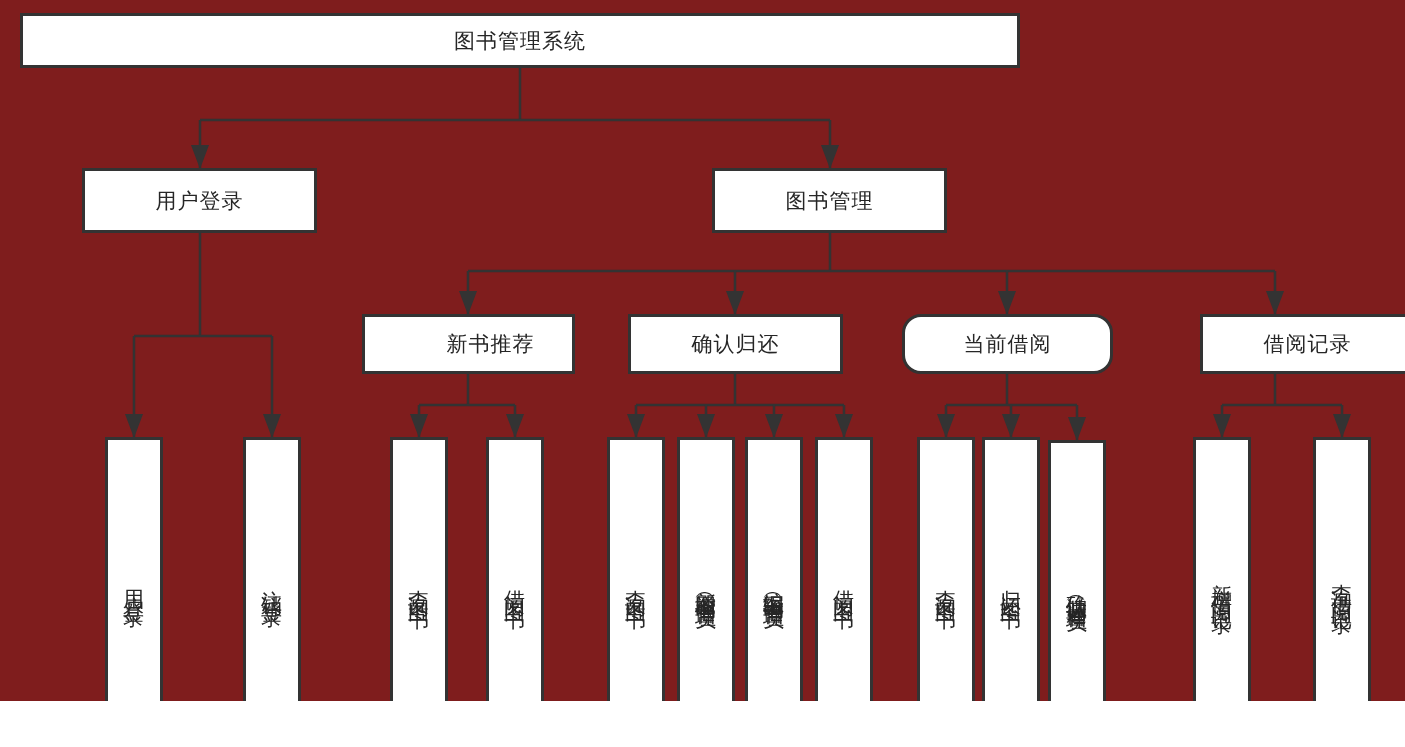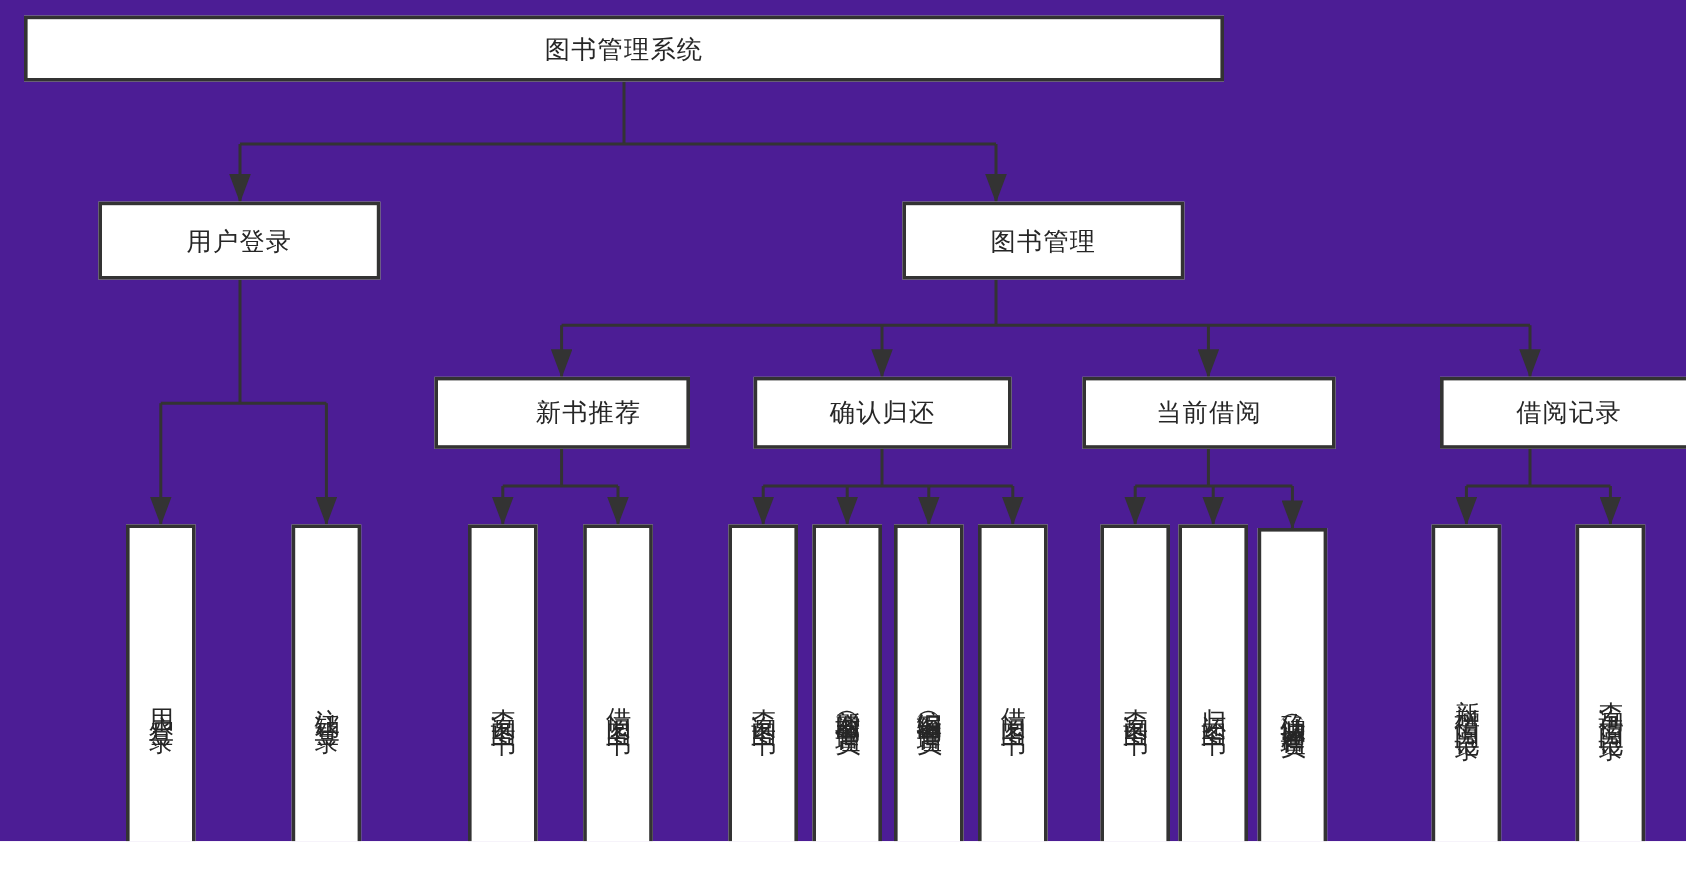--- a/index.html
+++ b/index.html
@@ -1,19 +1,19 @@
 <!DOCTYPE html>
 <html><head>
 <meta charset="utf-8">
 <style>
   html,body{margin:0;padding:0;background:#ffffff;}
   #canvas{
     position:relative;
     width:1405px;height:701px;
-    background:#4c1d95;
+    background:#7f1d1d;
     font-family:"Liberation Sans","DejaVu Sans",sans-serif;
     overflow:hidden;
   }
   #wires{position:absolute;left:0;top:0;z-index:1;}
   .node{
     position:absolute;
     box-sizing:border-box;
     border:3px solid #333333;
     background:#ffffff;
     display:flex;
@@ -29,25 +29,25 @@
     writing-mode:vertical-rl;
     text-orientation:mixed;
     letter-spacing:0.30em;
     line-height:1;
   }
   .vnode.dense span{letter-spacing:0.12em;}
   
   .n-root{left:20px;top:13px;width:1000px;height:55px;}
   
   .n-userlogin{left:82px;top:168px;width:235px;height:65px;}
-  .n-bookmgmt{left:712px;top:168px;width:235px;height:65px;margin-left:40px;}
+  .n-bookmgmt{left:712px;top:168px;width:235px;height:65px;}
   
   .n-newbook{left:362px;top:314px;width:213px;height:60px;padding-left:44px;}
   .n-borrow{left:628px;top:314px;width:215px;height:60px;}
-  .n-current{left:902px;top:314px;width:211px;height:60px;}
+  .n-current{left:902px;top:314px;width:211px;height:60px;border-radius:19px;}
   .n-records{left:1200px;top:314px;width:215px;height:60px;}
   
   .leaf{top:437px;width:58px;height:298px;}
   .l0{left:105px;}  .l1{left:243px;}
   .l2{left:390px;}  .l3{left:486px;}
   .l4{left:607px;}  .l5{left:677px;}  .l6{left:745px;}  .l7{left:815px;}
   .l8{left:917px;}  .l9{left:982px;}  .l10{left:1048px;top:440px;}
   .l11{left:1193px;} .l12{left:1313px;}
   .watermark{
     position:absolute;

